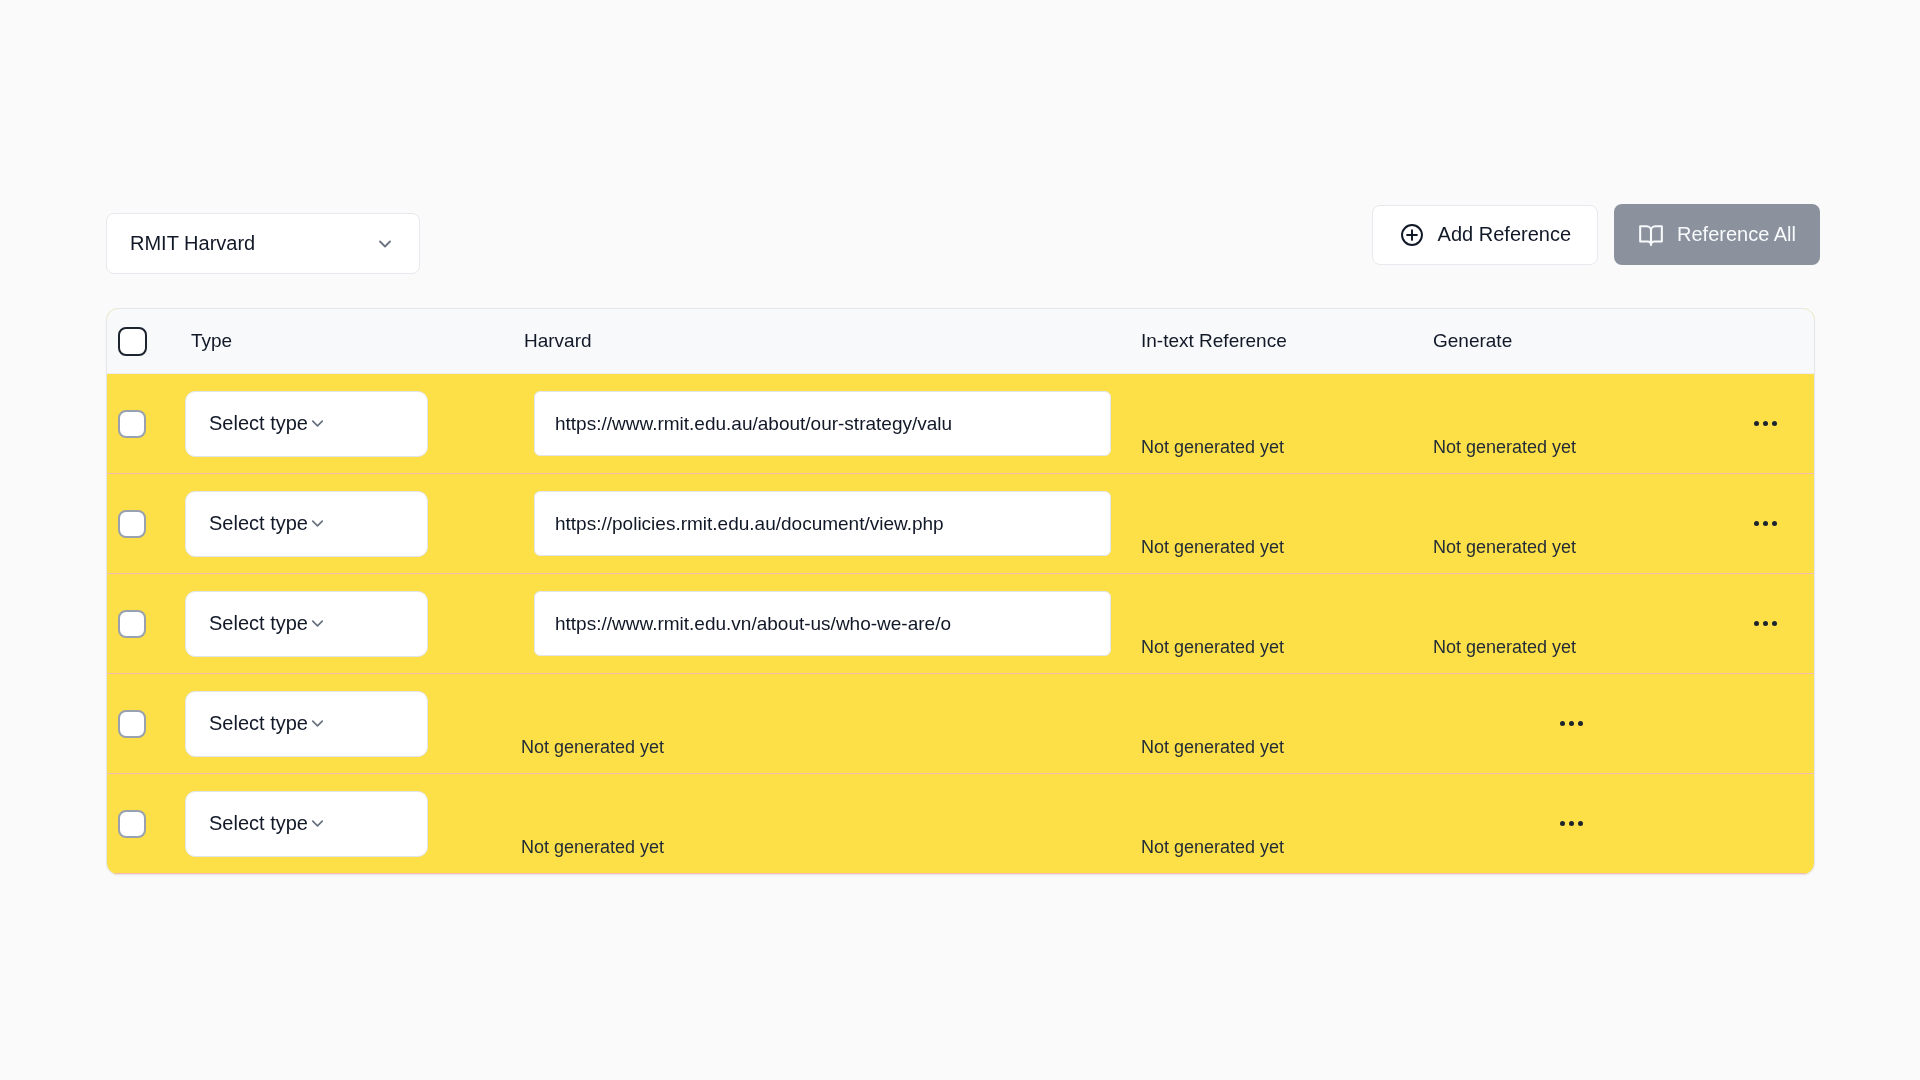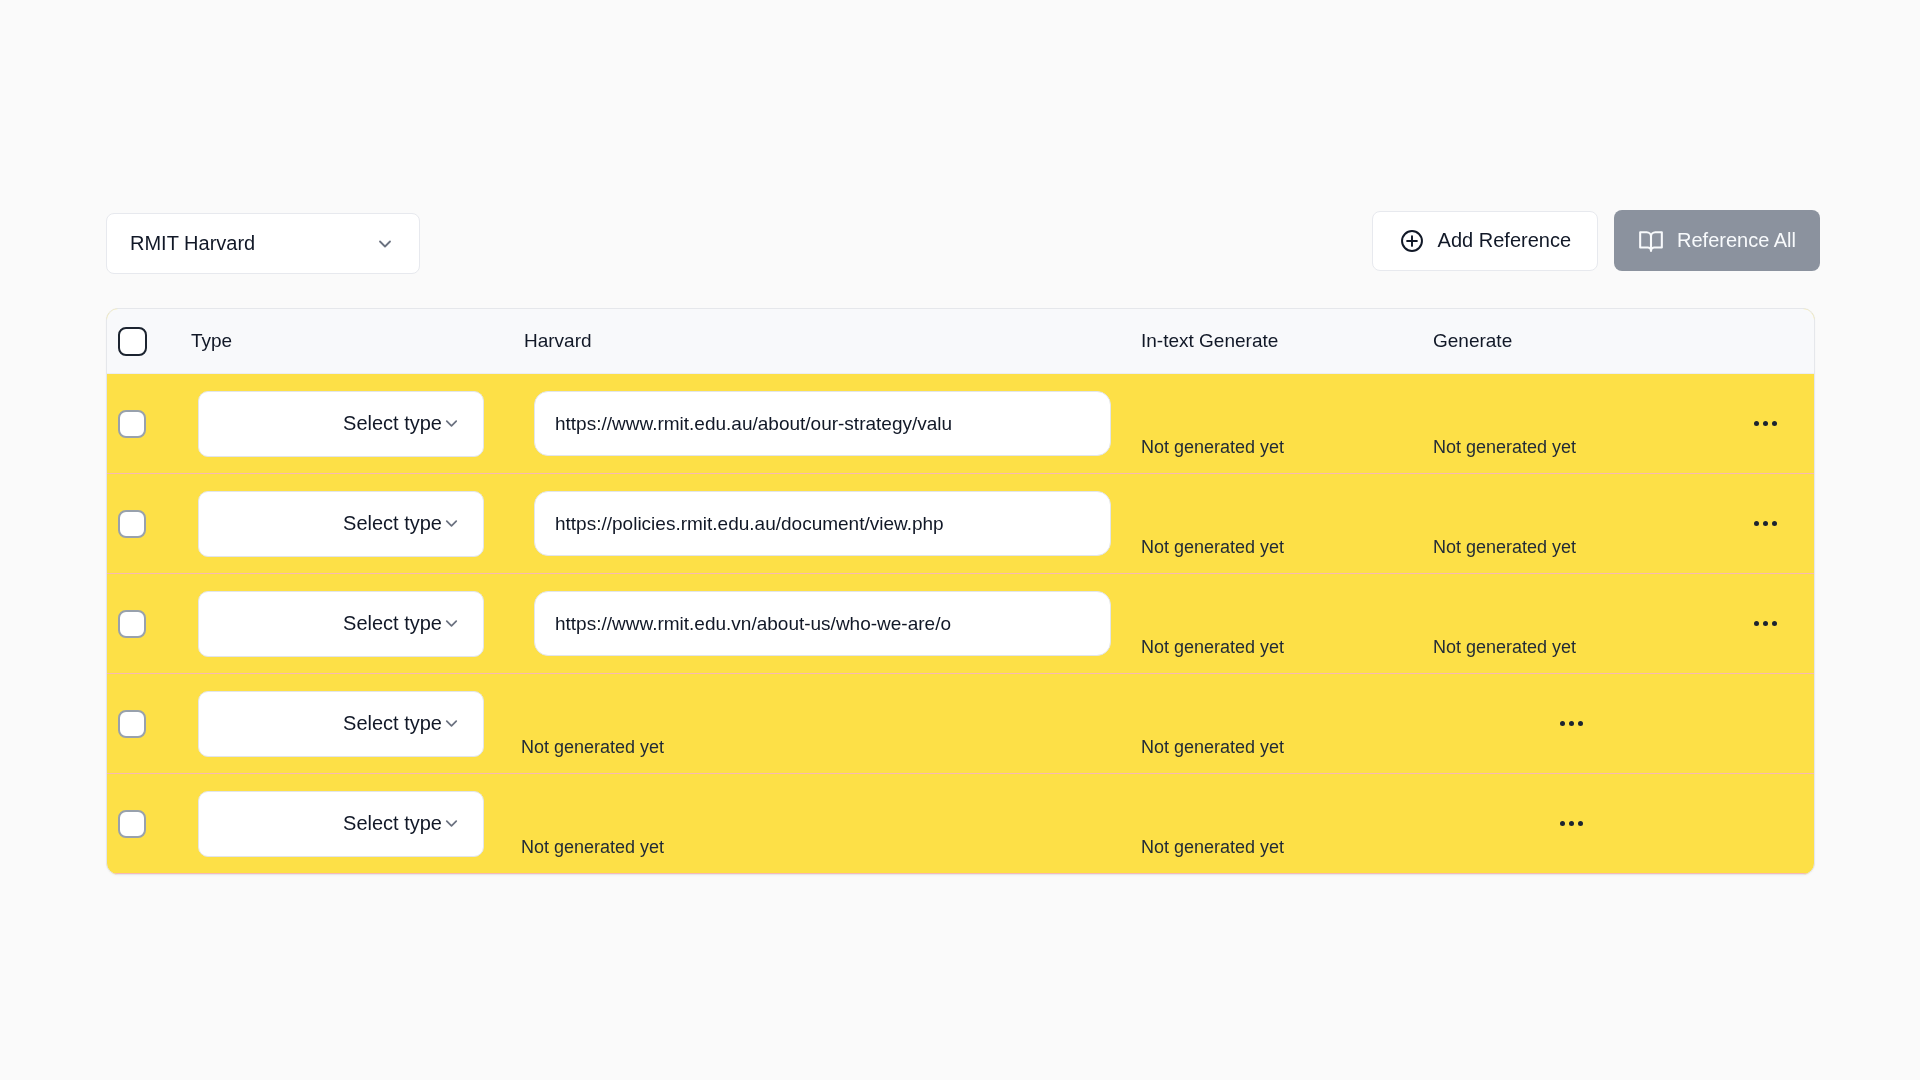--- a/index.html
+++ b/index.html
@@ -24,21 +24,21 @@
   
   .style-select{
     position:absolute;left:106px;top:213px;
     width:314px;height:61px;
     background:#fff;border:1px solid #e7e9ee;border-radius:8px;
     display:flex;align-items:center;justify-content:space-between;
     padding:0 24px 0 23px;cursor:pointer;
     font-size:20px;color:var(--ink);gap:32px;
   }
   .toolbar-actions{
-    position:absolute;top:210px;right:100px;
+    position:absolute;top:204px;right:100px;
     display:flex;gap:16px;align-items:center;height:61px;
   }
   .btn{
     display:flex;align-items:center;gap:13px;
     height:60px;border-radius:8px;font-size:20px;
     cursor:pointer;border:none;
     font-family:inherit;
   }
   .btn-add{
     background:#fff;border:1px solid #e7e9ee;color:var(--ink);
@@ -83,31 +83,31 @@
   
   .cb{
     width:28px;height:28px;border-radius:8px;background:#fff;
     margin-left:11px;cursor:pointer;flex:0 0 auto;
   }
   .cb-head{border:2.5px solid #1c2430;width:29px;height:29px;}
   .cb-row{border:2px solid #98a1ad;}
 
   
   .type-select{
-    margin-left:15px;width:286px;height:66px;
+    margin-left:2px;width:243px;height:66px;
     background:#fff;border:1px solid #e2e5ea;border-radius:10px;
-    display:flex;align-items:center;justify-content:flex-end;
+    display:flex;align-items:center;justify-content:flex-start;
     padding:0 22px 0 23px;cursor:pointer;
     font-size:20px;color:var(--ink);
   }
 
   
   .url-input{
     margin-left:20px;width:577px;height:65px;
-    background:#fff;border:1px solid #e2e5ea;border-radius:14px;
+    background:#fff;border:1px solid #e2e5ea;border-radius:6px;
     padding:0 20px;font-size:19px;color:var(--ink);
     font-family:inherit;outline:none;
     text-overflow:clip;white-space:nowrap;overflow:hidden;
   }
 
   .status-text{font-size:18px;color:var(--ink-soft);padding-left:7px;margin-top:48px;}
 
   
   .menu-btn{
     background:none;border:none;cursor:pointer;
@@ -151,21 +151,21 @@
 </div>
 
 <div class="ref-table">
 
   <div class="grid thead">
     <div class="cell">
         <span class="cb cb-head"></span>
       </div>
     <div class="th-type">Type</div>
     <div class="th-source">Harvard</div>
-    <div class="th-intext">In-text Generate</div>
+    <div class="th-intext">In-text Reference</div>
     <div class="th-ref">Generate</div>
     <div></div>
   </div>
 
   <div class="grid trow">
     <div class="cell">
         <span class="cb cb-row"></span>
       </div>
     <div class="cell">
       <div class="type-select">

